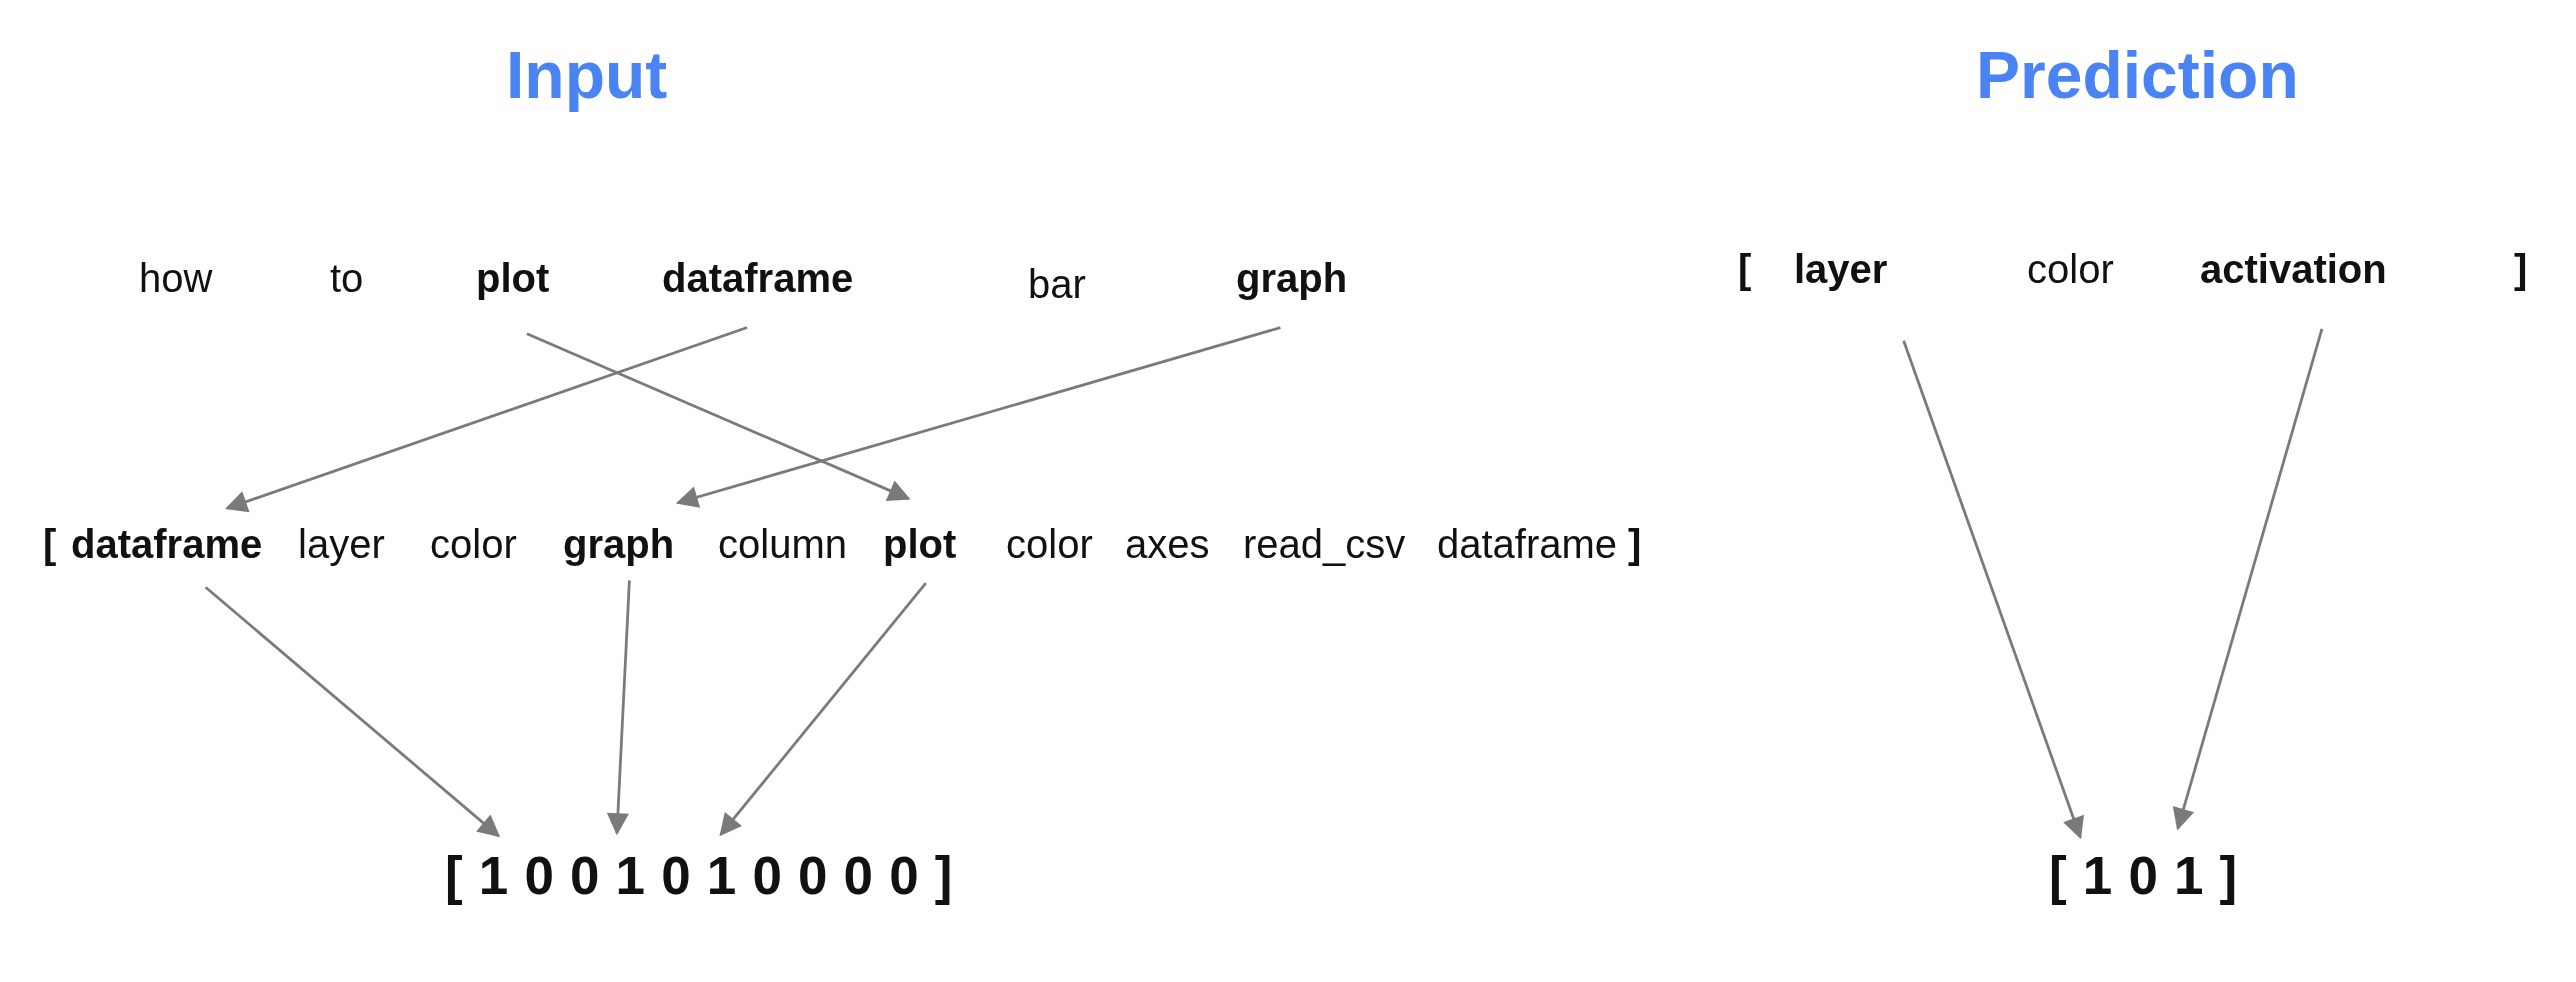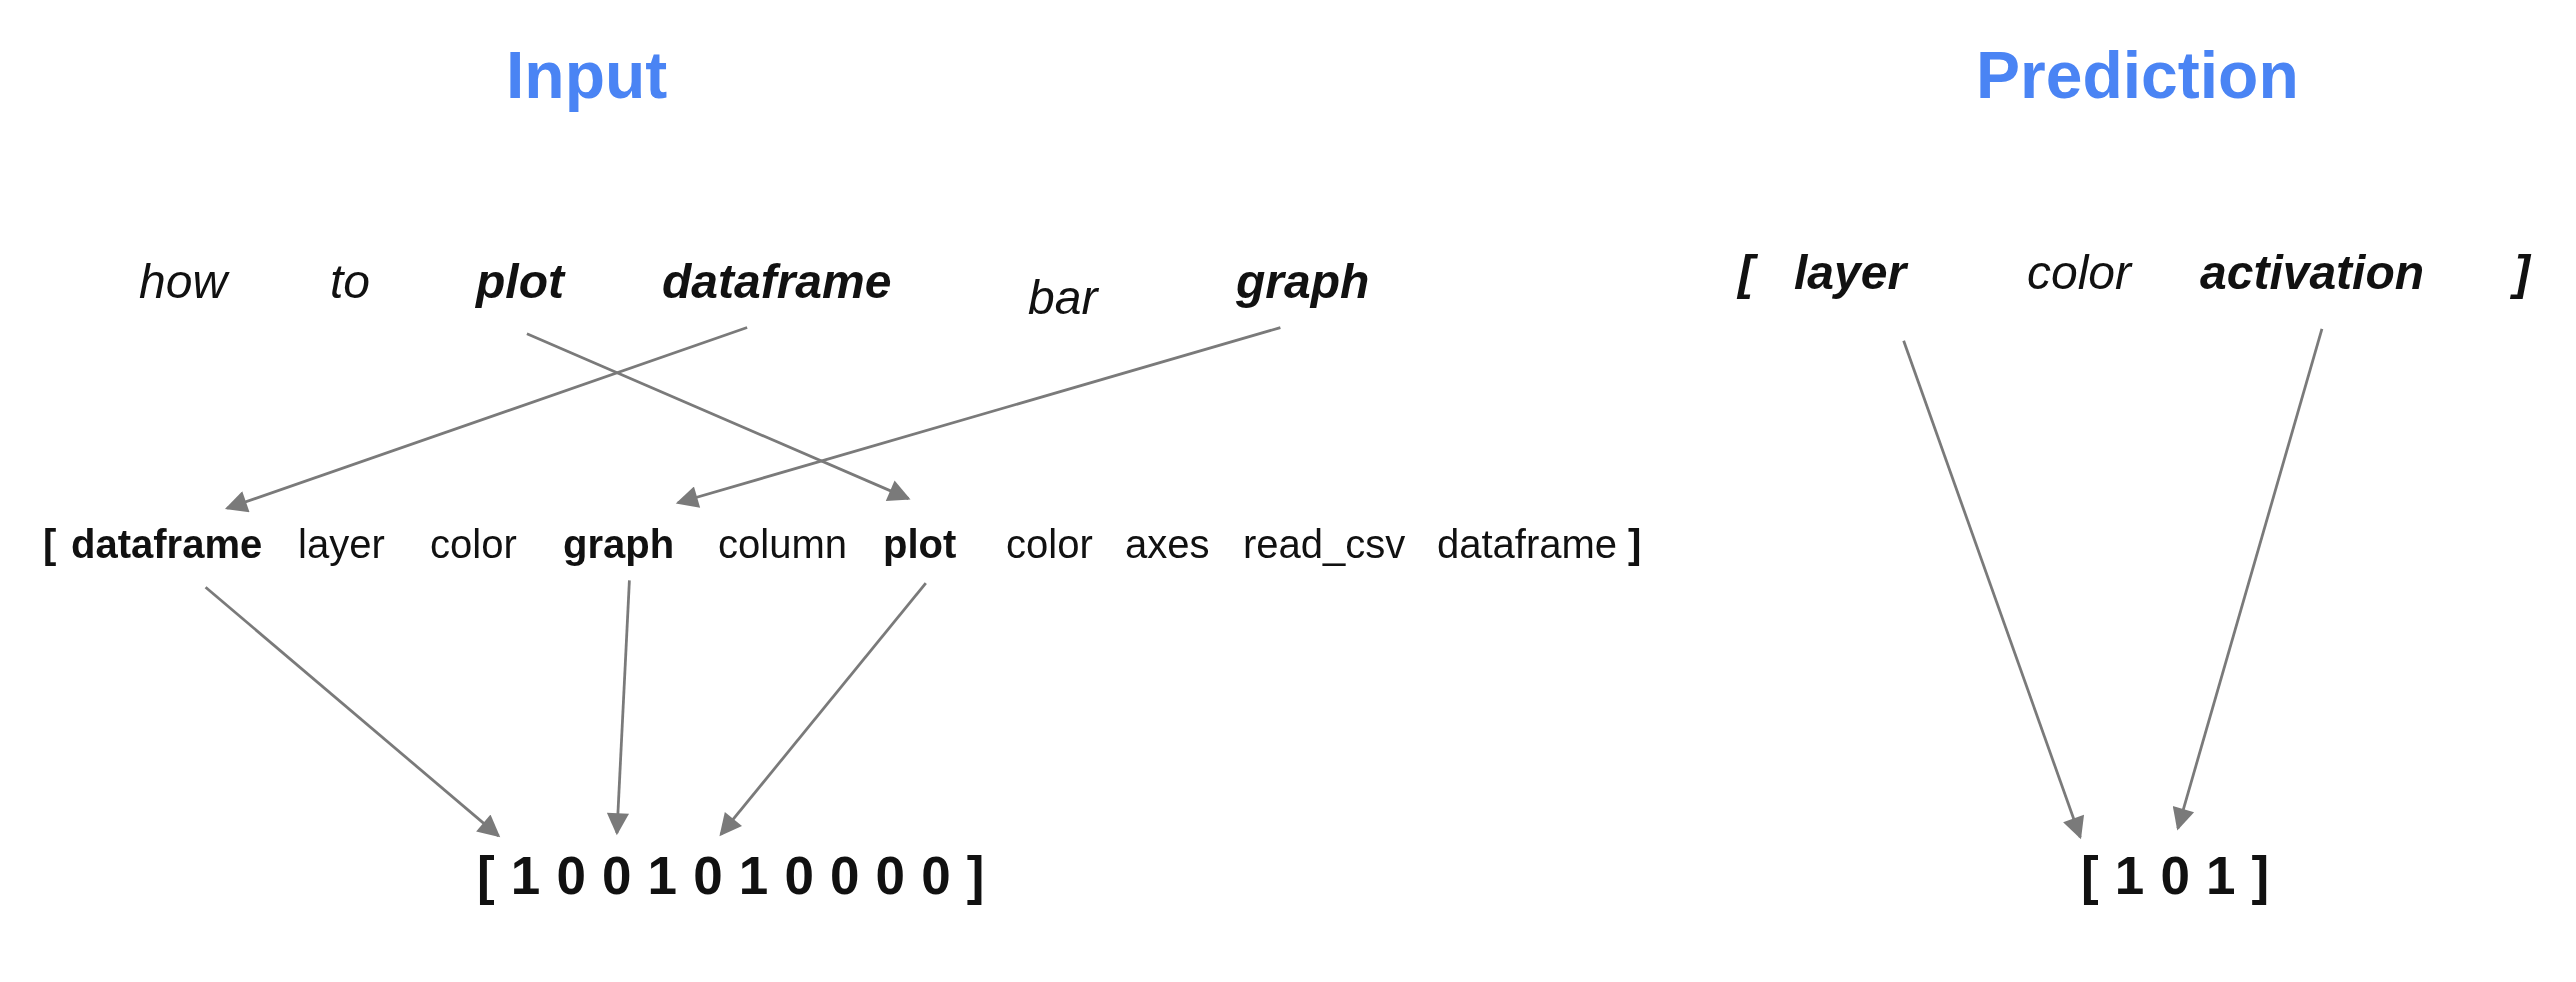--- a/index.html
+++ b/index.html
@@ -13,31 +13,30 @@
   }
   .arrows{position:absolute;left:0;top:0;width:2576px;height:982px;}
   .arrows line{stroke:#7a7a7a;stroke-width:4;}
   .heading{
     position:absolute;
     font-size:66px;font-weight:bold;color:#4a84f4;
     white-space:nowrap;line-height:1;
   }
   .w{
     position:absolute;
-    font-size:48px;line-height:1;white-space:nowrap;font-style:italic;
+    font-size:40px;line-height:1;white-space:nowrap;
   }
   .vw{
     position:absolute;
     font-size:40px;line-height:1;white-space:nowrap;
   }
   .vec{
     position:absolute;
     font-size:53px;font-weight:bold;line-height:1;white-space:nowrap;
     letter-spacing:0.7px;
-    margin-left:32px;
   }
   .bold{font-weight:bold;}
 </style>
 </head>
 <body>
 
 <div class="canvas">
 
   <svg class="arrows" viewBox="0 0 3718 1418">
     <defs>
@@ -58,21 +57,21 @@
     <line x1="3352" y1="475" x2="3144" y2="1196" marker-end="url(#ah)"></line>
   </svg>
 
   <div class="heading" style="left:506px;top:42px">Input</div>
   <div class="heading" style="left:1976px;top:42px">Prediction</div>
 
   <span class="w" style="left:139px;top:258px">how</span>
   <span class="w" style="left:330px;top:258px">to</span>
   <span class="w bold" style="left:476px;top:258px">plot</span>
   <span class="w bold" style="left:662px;top:258px">dataframe</span>
-  <span class="w" style="left:1028px;top:274px">bar</span>
+  <span class="w" style="left:1028px;top:264px">bar</span>
   <span class="w bold" style="left:1236px;top:258px">graph</span>
 
   <span class="vw bold" style="left:43px;top:524px">[</span>
   <span class="vw bold" style="left:71px;top:524px">dataframe</span>
   <span class="vw" style="left:298px;top:524px">layer</span>
   <span class="vw" style="left:430px;top:524px">color</span>
   <span class="vw bold" style="left:563px;top:524px">graph</span>
   <span class="vw" style="left:718px;top:524px">column</span>
   <span class="vw bold" style="left:883px;top:524px">plot</span>
   <span class="vw" style="left:1006px;top:524px">color</span>

